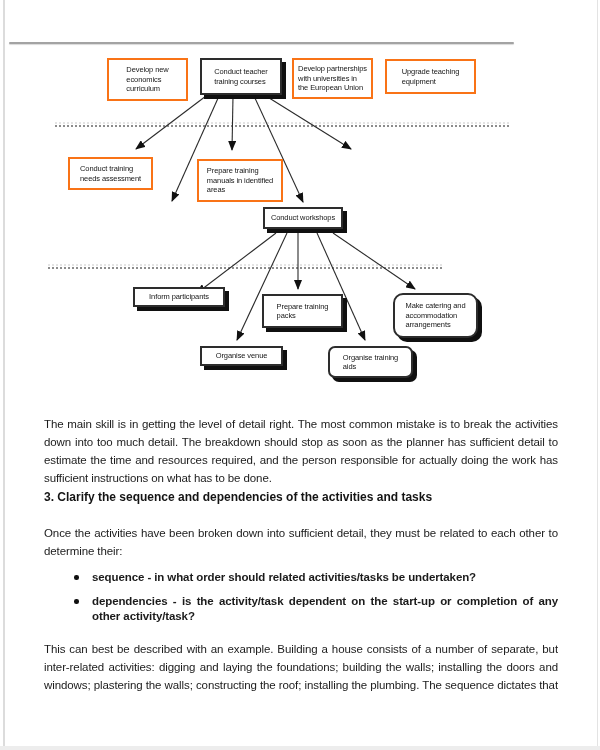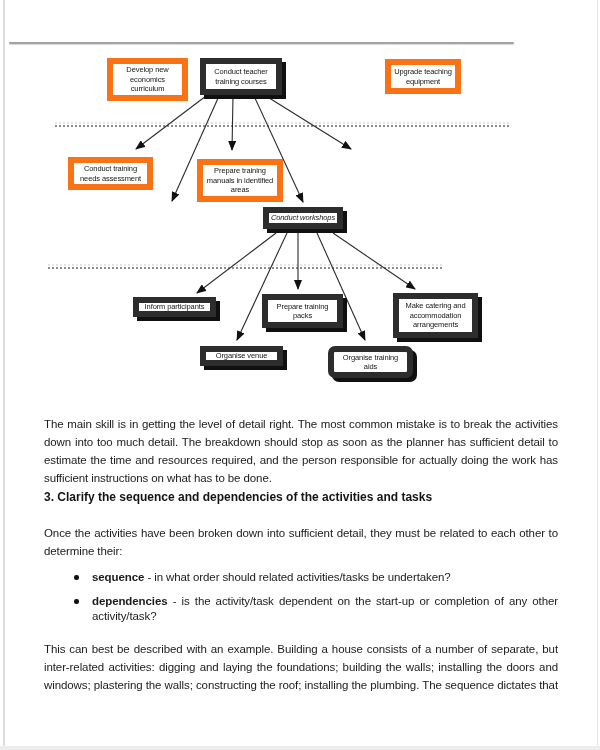--- a/index.html
+++ b/index.html
@@ -15,43 +15,43 @@
   .page-edge-right { position:absolute; right:2px; top:0; width:1.5px; height:750px; background:#e3e3e3; }
   .page-edge-bottom{ position:absolute; left:0; bottom:0; width:600px; height:4px; background:#ededed; }
   .top-rule {
     position:absolute; left:9px; top:42px; width:505px; height:2px;
     background:#a3a3a3; border-radius:2px; box-shadow:0 1px 1px rgba(0,0,0,0.15);
   }
   #connector-svg { position:absolute; left:0; top:0; width:600px; height:750px; pointer-events:none; }
   #boxes-layer { position:absolute; left:0; top:0; width:600px; height:750px; }
   .dbox {
     position:absolute; box-sizing:border-box;
-    border:6px solid #f97316; background:#ffffff;
+    border:2px solid #f97316; background:#ffffff;
     display:flex; align-items:center; justify-content:center;
-    text-align:center; white-space:pre-line;
+    white-space:pre-line;
     font-size:7.5px; line-height:9.5px; letter-spacing:-0.1px; color:#161616;
   }
   .dbox.shadowed { border-color:#2d2d2d; box-shadow:4px 4px 0 0 #101010; }
   .para {
     position:absolute; left:44px; width:514px;
     font-size:11.5px; line-height:18px; letter-spacing:-0.1px;
     text-align:justify; color:#1b1b1b;
   }
   .heading {
     position:absolute; left:44px; width:514px; margin:0;
     font-size:12px; line-height:15px; font-weight:bold; color:#141414;
   }
   .bullet { position:absolute; left:44px; width:514px; }
   .bullet .dot {
     position:absolute; left:30px; top:5px;
     width:4.5px; height:4.5px; border-radius:50%; background:#101010;
   }
   .bullet .btext {
     margin-left:48px; font-size:11.5px; line-height:15px;
-    letter-spacing:-0.1px; text-align:justify;
+    letter-spacing:-0.1px; text-align:justify;font-weight:bold;
   }
   .para3wrap { position:absolute; left:44px; top:640px; width:514px; height:57px; overflow:hidden; }
   .para3wrap .para { position:static; }
   #para1 { top:415px; }
   #heading { top:490px; }
   #para2 { top:524px; }
   #bullet1 { top:570px; }
   #bullet2 { top:594px; }
 </style>
 </head>
@@ -89,32 +89,35 @@
         <line x1="333" y1="233" x2="415" y2="289" stroke="#2b2b2b" stroke-width="1.1" marker-end="url(#arrowhead)"></line>
       </g>
   </svg>
 
   <div id="boxes-layer">
       <div class="dbox" style="left: 107px; top: 58px; width: 81px; height: 43px;">Develop new
 economics
 curriculum</div>
       <div class="dbox shadowed" style="left: 200px; top: 58px; width: 82px; height: 37px;">Conduct teacher
 training courses</div>
-      <div class="dbox" style="left: 385px; top: 59px; width: 76px; height: 35px;">Upgrade teaching
+      <div class="dbox" style="left: 292px; top: 58px; width: 81px; height: 41px;">Develop partnerships
+with universities in
+the European Union</div>
+      <div class="dbox" style="left: 385px; top: 59px; width: 91px; height: 35px;">Upgrade teaching
 equipment</div>
       <div class="dbox" style="left: 68px; top: 157px; width: 85px; height: 33px;">Conduct training
 needs assessment</div>
       <div class="dbox" style="left: 197px; top: 159px; width: 86px; height: 43px;">Prepare training
 manuals in identified
 areas</div>
-      <div class="dbox shadowed" style="left: 263px; top: 207px; width: 80px; height: 22px; font-style: italic;">Conduct workshops</div>
-      <div class="dbox shadowed" style="left: 133px; top: 297px; width: 83px; height: 20px;">Inform participants</div>
+      <div class="dbox shadowed" style="left: 263px; top: 207px; width: 80px; height: 22px;">Conduct workshops</div>
+      <div class="dbox shadowed" style="left: 133px; top: 287px; width: 92px; height: 20px;">Inform participants</div>
       <div class="dbox shadowed" style="left: 262px; top: 294px; width: 81px; height: 34px;">Prepare training
 packs</div>
-      <div class="dbox shadowed" style="left: 393px; top: 293px; width: 85px; height: 45px;">Make catering and
+      <div class="dbox shadowed" style="left: 393px; top: 293px; width: 85px; height: 45px; border-radius: 10px;">Make catering and
 accommodation
 arrangements</div>
       <div class="dbox shadowed" style="left: 200px; top: 346px; width: 83px; height: 20px;">Organise venue</div>
       <div class="dbox shadowed" style="left: 328px; top: 346px; width: 85px; height: 32px; border-radius: 7px;">Organise training
 aids</div>
     </div>
 
   <div class="para" id="para1">The main skill is in getting the level of detail right. The most common mistake is to break the activities down into too much detail. The breakdown should stop as soon as the planner has sufficient detail to estimate the time and resources required, and the person responsible for actually doing the work has sufficient instructions on what has to be done.</div>
 
   <h3 class="heading" id="heading">3. Clarify the sequence and dependencies of the activities and tasks</h3>

